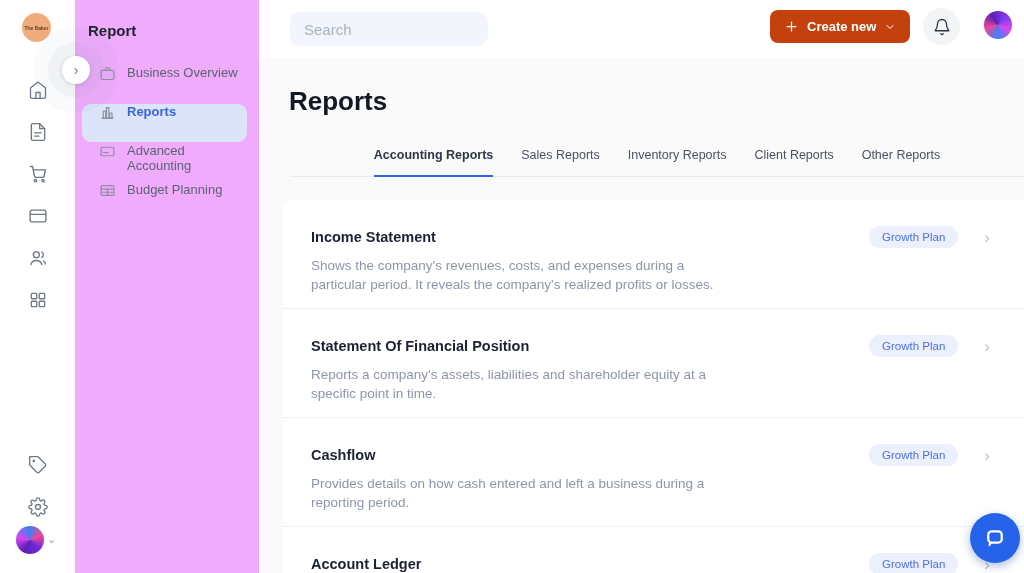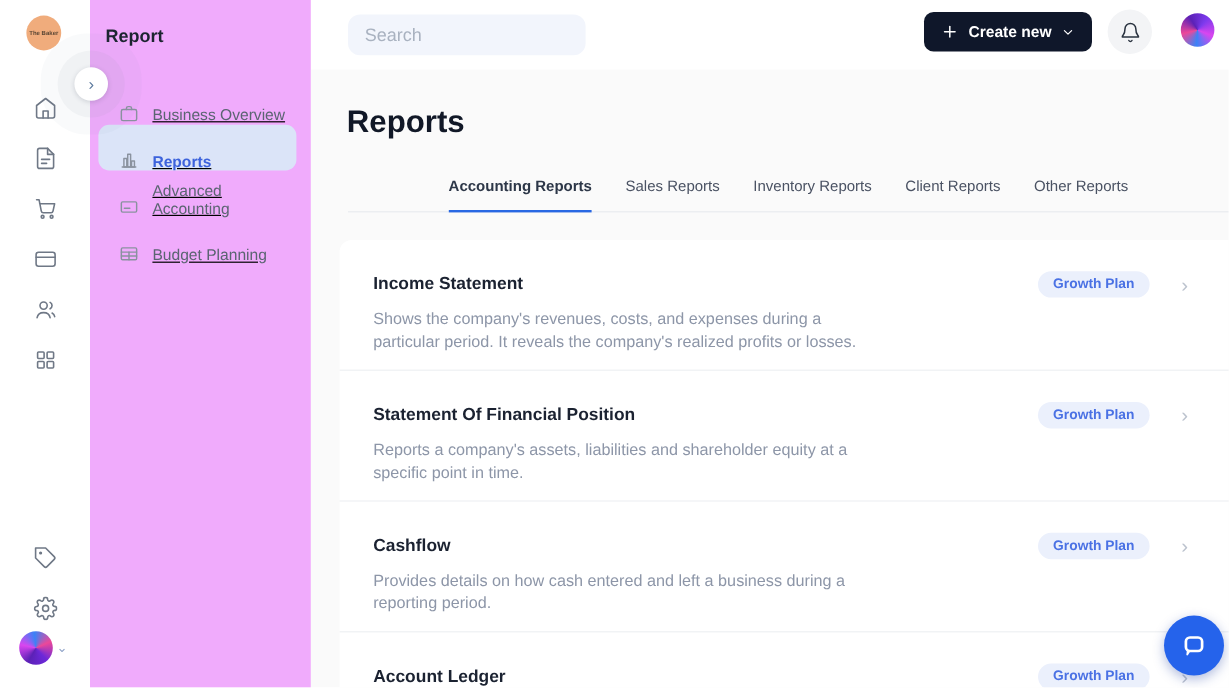--- a/index.html
+++ b/index.html
@@ -16,22 +16,22 @@
   .rail-icon svg { width:20px; height:20px; stroke:currentColor; fill:none;
     stroke-width:1.6; stroke-linecap:round; stroke-linejoin:round; }
   .rail-avatar { position:absolute; left:16px; top:526px; width:28px; height:28px; border-radius:50%;
     background:conic-gradient(from 210deg at 50% 50%, #5b21b6, #d946ef, #3b82f6, #ec4899, #6d28d9, #5b21b6); }
   .rail-avatar-chevron { position:absolute; left:47px; top:533px; color:#8FA3C8; font-size:11px; }
 
   
   .subbar { position:absolute; left:75px; top:0; width:184px; height:573px; background:#f0abfc; z-index:3; }
   .subbar-title { position:absolute; left:13px; top:22px; font-size:15px; font-weight:700; color:#1C2430; }
   .submenu { position:absolute; top:65px; left:7px; right:12px; }
-  .submenu-item { display:flex; align-items:flex-end; height:38px; padding-left:17px;
-    border-radius:9px; margin-bottom:1px; cursor:pointer;text-decoration:underline; }
+  .submenu-item { display:flex; align-items:flex-start; height:38px; padding-left:17px;
+    border-radius:9px; margin-bottom:1px; cursor:pointer; }
   .submenu-item.active { background:#DBE4F8; }
   .submenu-item .mi-icon { width:17px; height:17px; color:#8A929F; margin-right:11px; flex:0 0 auto; }
   .submenu-item .mi-icon svg { width:17px; height:17px; stroke:currentColor; fill:none;
     stroke-width:1.7; stroke-linecap:round; stroke-linejoin:round; }
   .submenu-item .mi-label { font-size:13px; color:#5B6472; font-weight:500; }
   .submenu-item.active .mi-label { color:#3D63DC; font-weight:600; }
 
   
   .collapse-btn { position:absolute; left:62px; top:56px; width:28px; height:28px; border-radius:50%;
     background:#fff; z-index:6; display:flex; align-items:center; justify-content:center;
@@ -39,21 +39,21 @@
     box-shadow:0 1px 4px rgba(40,50,70,.18), 0 0 0 14px rgba(125,135,155,.07), 0 0 0 28px rgba(125,135,155,.045); }
 
   
   .main { position:absolute; left:259px; top:0; right:0; height:573px; background:#fff; }
   .topbar { position:absolute; left:0; right:0; top:0; height:58px; background:#fff; }
   .search { position:absolute; left:31px; top:12px; width:198px; height:34px; border:none; outline:none;
     background:#F2F5FC; border-radius:10px; padding:0 14px; font-size:15px; color:#3A4354;
     font-family:"Liberation Sans", sans-serif; }
   .search::placeholder { color:#A9B2C0; }
   .create-btn { position:absolute; left:511px; top:10px; height:33px; padding:0 14px; border:none;
-    background:#0f172a; color:#fff; border-radius:8px; display:flex; align-items:center; gap:8px;
+    background:#c2410c; color:#fff; border-radius:8px; display:flex; align-items:center; gap:8px;
     font-size:13px; font-weight:700; cursor:pointer; font-family:"Liberation Sans", sans-serif; }
   .create-btn svg { stroke:#fff; fill:none; stroke-width:2; stroke-linecap:round; stroke-linejoin:round; }
   .bell-btn { position:absolute; right:64px; top:8px; width:37px; height:37px; border-radius:50%;
     background:#F3F4F6; border:none; display:flex; align-items:center; justify-content:center; cursor:pointer; }
   .bell-btn svg { width:18px; height:18px; stroke:#2A3340; fill:none; stroke-width:1.7;
     stroke-linecap:round; stroke-linejoin:round; }
   .top-avatar { position:absolute; right:12px; top:11px; width:28px; height:28px; border-radius:50%;
     cursor:pointer;
     background:conic-gradient(from 40deg at 50% 50%, #7c3aed, #d946ef, #3b82f6, #ec4899, #5b21b6, #7c3aed); }
 
@@ -64,21 +64,21 @@
   .tab { font-size:12.5px; color:#4A5263; padding:0 0 13px 0; cursor:pointer; white-space:nowrap; }
   .tab.active { color:#2D3748; font-weight:600; border-bottom:2px solid #2968E3; margin-bottom:-1px; }
 
   .card { position:absolute; left:24px; right:-10px; top:142px; height:600px; background:#fff;
     border-radius:10px; }
   .report-row { padding:26px 44px 14px 28px; }
   .report-row + .report-row { border-top:1px solid #EEF0F3; }
   .row-head { display:flex; align-items:center; }
   .report-name { font-size:14.5px; font-weight:700; color:#1B2231; line-height:18px; flex:1 1 auto; }
   .row-right { display:flex; align-items:center; gap:26px; flex:0 0 auto; }
-  .badge { background:#EBF0FC; color:#4A71E4; font-size:11.5px; font-weight:700;
+  .badge { background:#EBF0FC; color:#4A71E4; font-size:11.5px; font-weight:400;
     padding:5px 13px; border-radius:20px; white-space:nowrap; }
   .row-chevron { color:#BCC3CE; font-size:17px; line-height:1; cursor:pointer; }
   .report-desc { margin-top:8px; font-size:13.5px; line-height:19px; color:#8D96A8; max-width:430px; }
 
   
   .chat-btn { position:absolute; left:970px; top:513px; width:50px; height:50px; border-radius:50%;
     background:#2563EB; z-index:9; border:none; cursor:pointer; display:flex; align-items:center;
     justify-content:center; box-shadow:0 3px 10px rgba(30,60,160,.35); }
   .chat-btn svg { width:24px; height:24px; stroke:#fff; fill:none; stroke-width:3;
     stroke-linecap:round; stroke-linejoin:round; }

